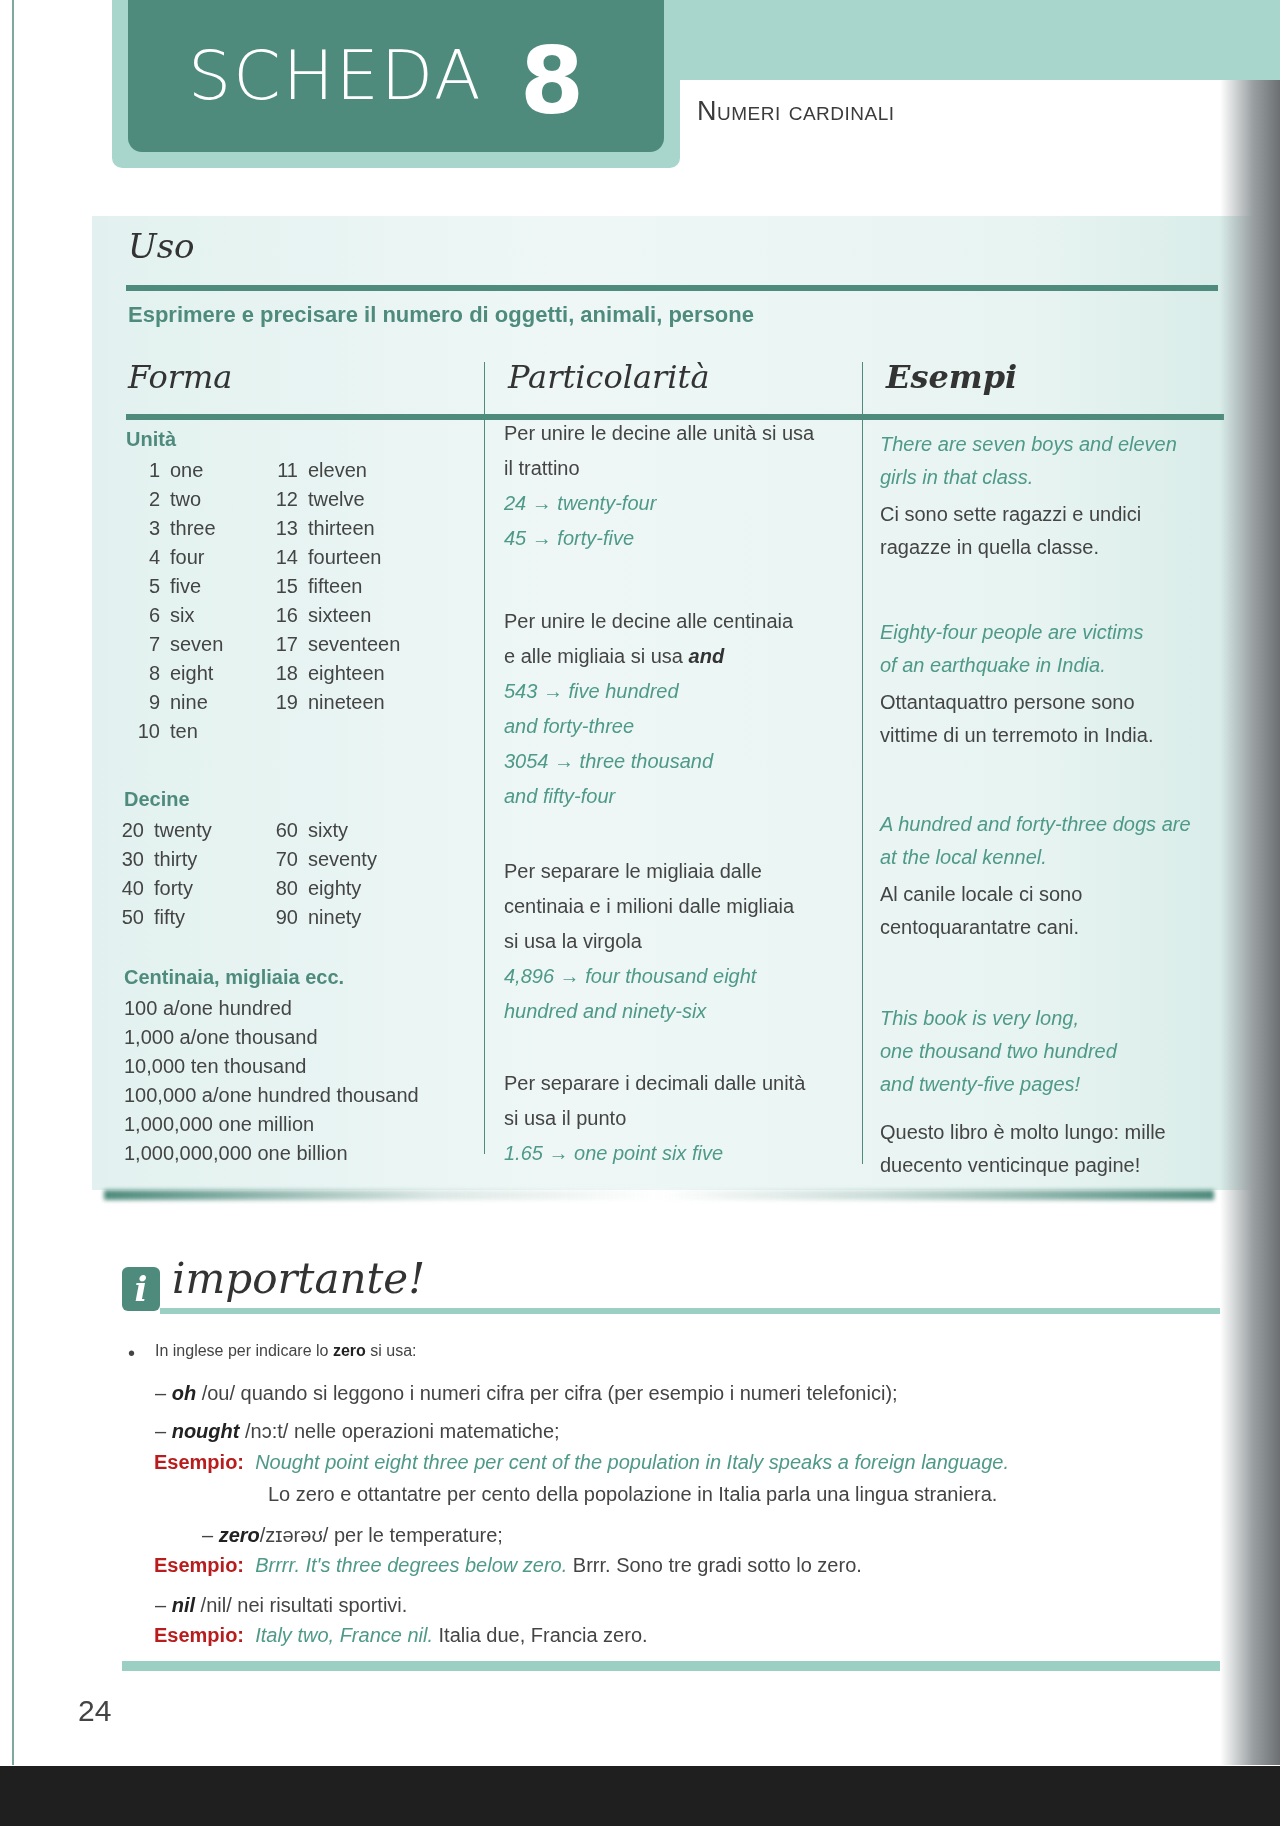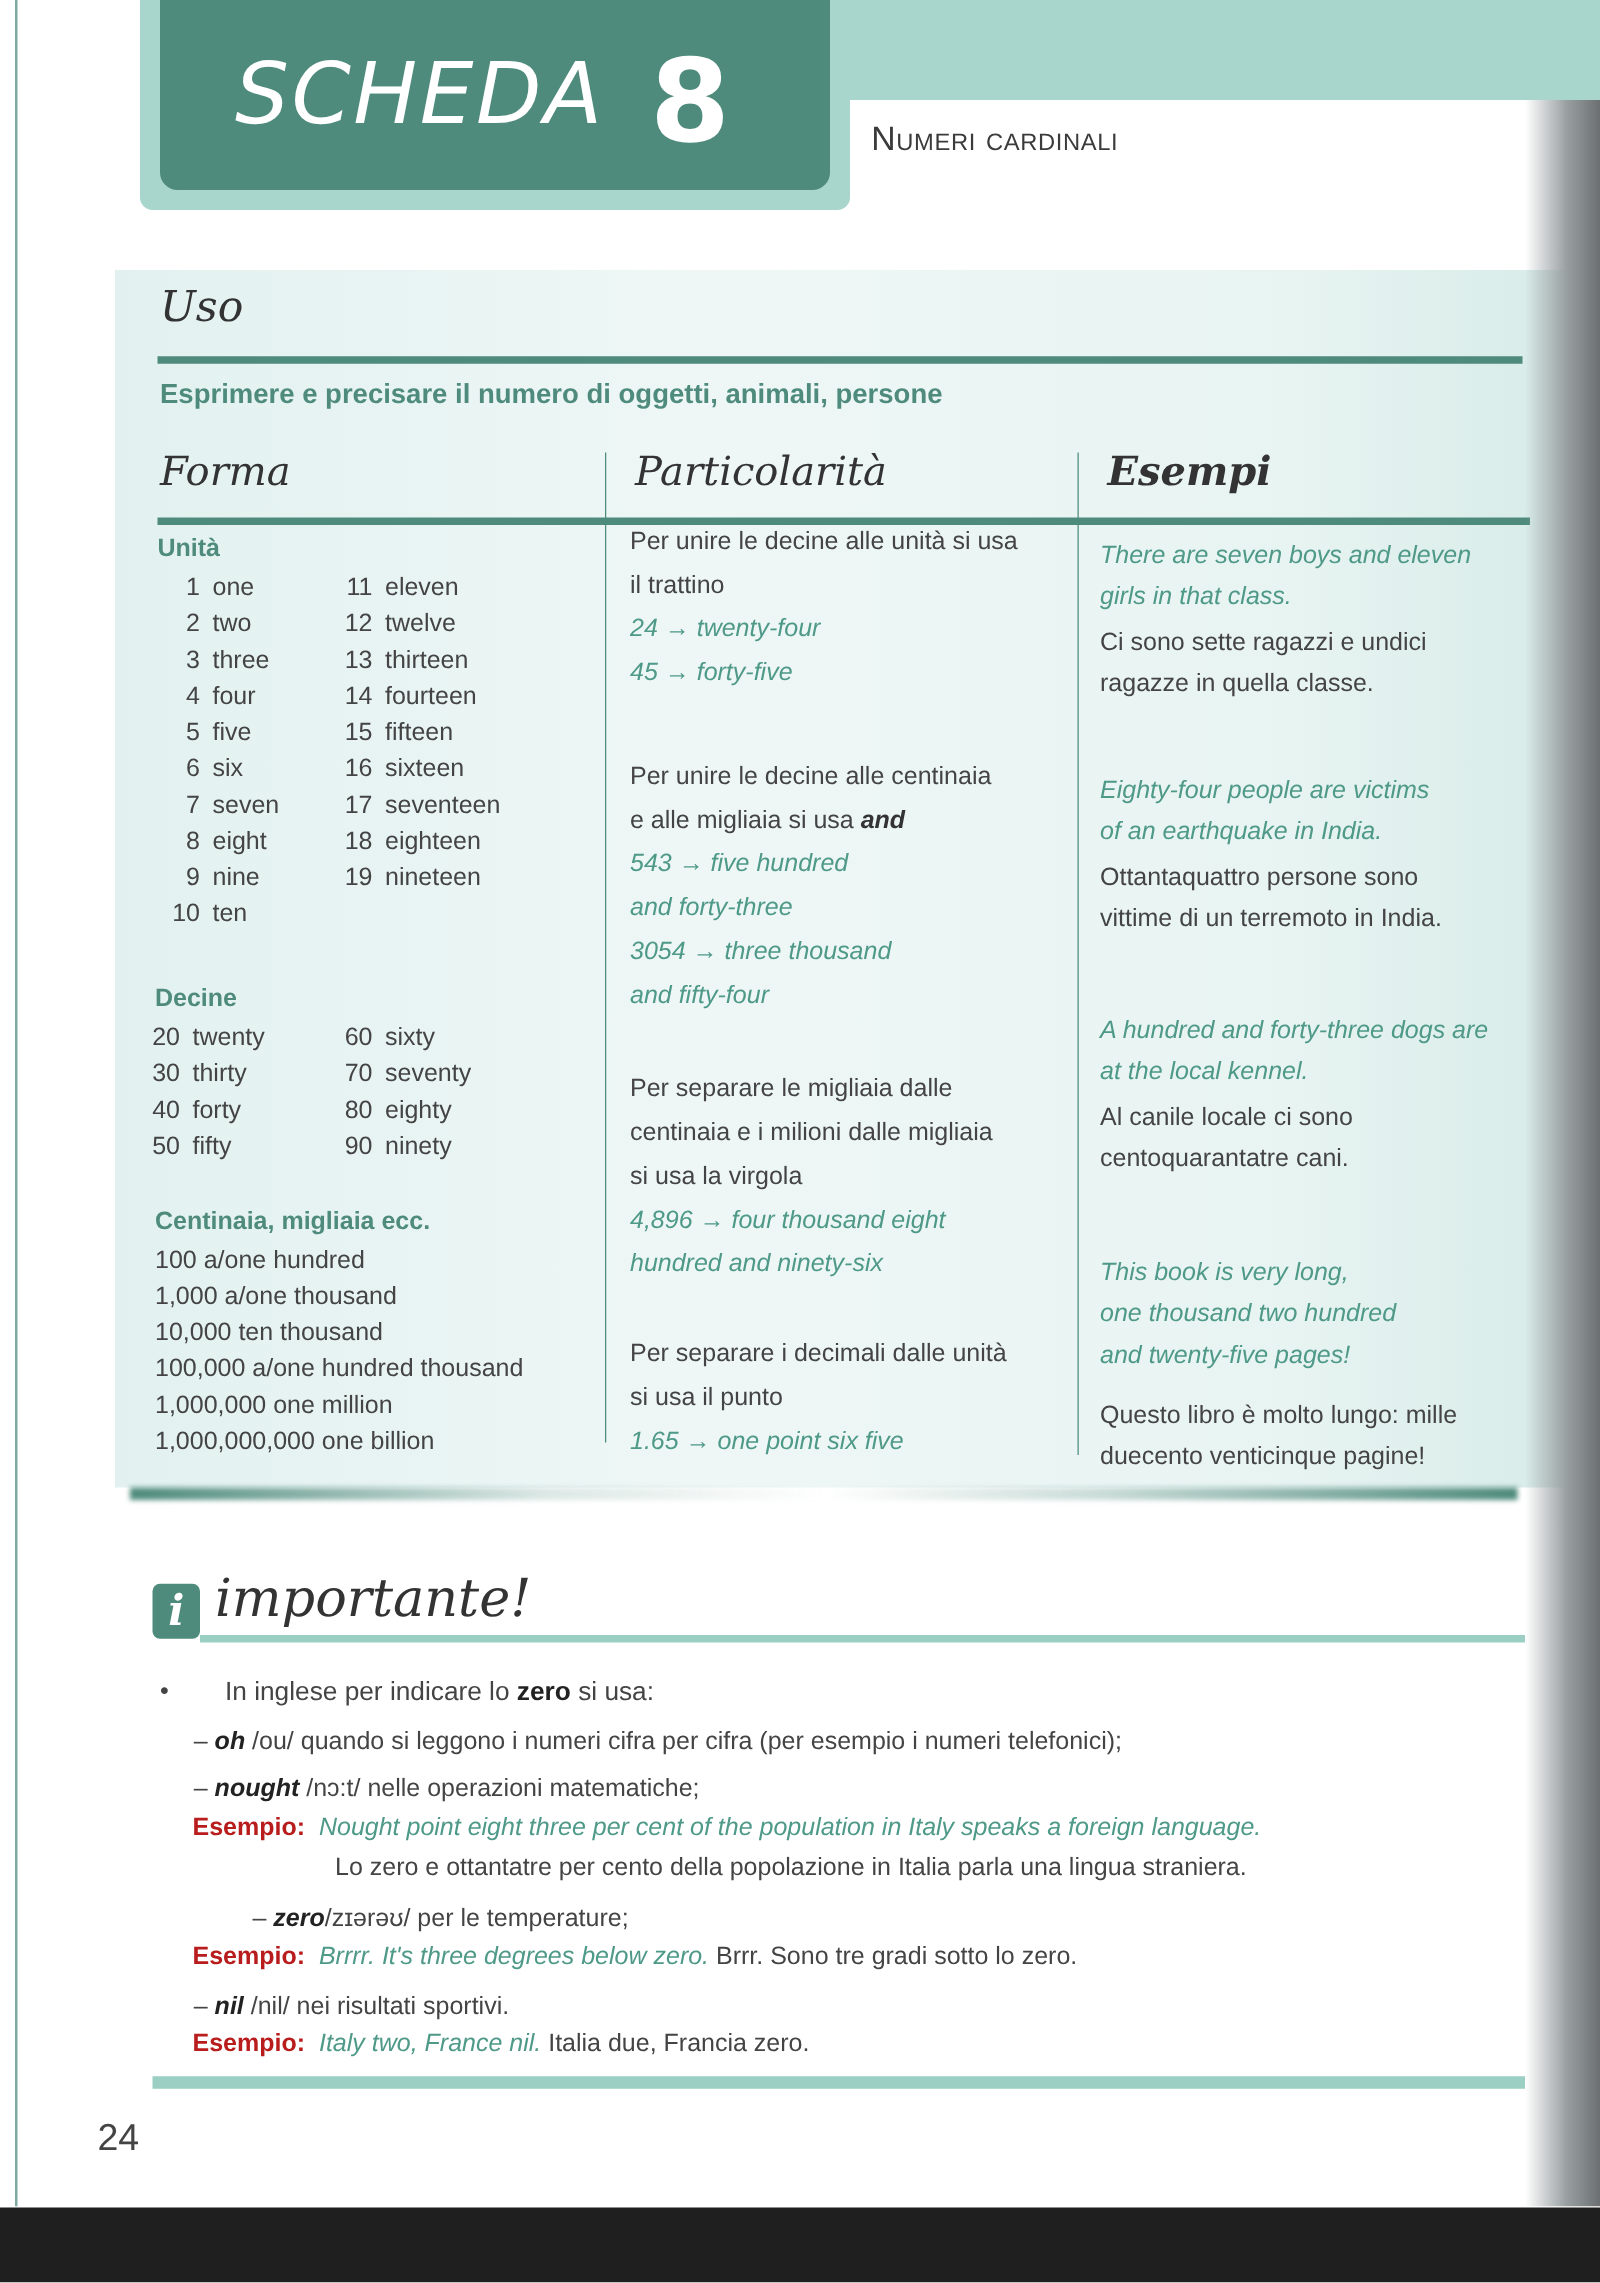--- a/index.html
+++ b/index.html
@@ -10,21 +10,21 @@
     font-family: "Liberation Sans", sans-serif;
     color: #3a3a3a;
   }
   .left-edge { position: absolute; left: 12px; top: 0; width: 2px; height: 1765px; background: #7fa9a0; }
   .top-band { position: absolute; left: 112px; top: 0; width: 1168px; height: 80px; background: #a9d6cc; }
   .title-card-bg { position: absolute; left: 112px; top: 0; width: 568px; height: 168px; background: #a9d6cc; border-radius: 0 0 10px 10px; }
   .title-card { position: absolute; left: 128px; top: 0; width: 536px; height: 152px; background: #4e8b7c; border-radius: 0 0 14px 14px; }
   .title-card .scheda {
     position: absolute; left: 60px; top: 36px;
     font-family: "DejaVu Sans", sans-serif; font-weight: 300;
-    font-size: 68px; color: #ffffff; letter-spacing: 2px; font-style: italic;
+    font-size: 68px; color: #ffffff; letter-spacing: 2px; 
   }
   .title-card .num {
     position: absolute; left: 392px; top: 28px;
     font-family: "DejaVu Sans", sans-serif; font-weight: 700; font-size: 92px; color: #ffffff;
   }
   .subtitle-box { position: absolute; left: 680px; top: 80px; width: 600px; height: 70px; background: #fff; }
   .subtitle {
     position: absolute; left: 697px; top: 96px;
     font-size: 27px; color: #3b3b3b; font-variant: small-caps; letter-spacing: 0.5px;
   }
@@ -303,21 +303,21 @@
   <div class="it">duecento venticinque pagine!</div>
 </div>
 
 <div class="panel-shadow-line"></div>
 
 <div class="info-icon">i</div>
 <div class="importante">importante!</div>
 <div class="imp-rule"></div>
 
 <div class="imp-line" style="left:128px;top:1342px;font-size:20px;color:#444;">•</div>
-<div class="imp-line" style="left:155px;top:1342px;font-size:21px;color:#444;margin-left:25px;">
+<div class="imp-line" style="left:155px;top:1342px;font-size:16px;color:#444;">
   <span>In inglese per indicare lo</span> <span class="zb">zero</span> <span>si usa:</span>
 </div>
 
 <div class="imp-line" style="left:155px;top:1382px;font-size:20px;color:#444;">
   – <b>oh</b> <span>/ou/</span> <span>quando si leggono i numeri cifra per cifra (per esempio i numeri telefonici);</span>
 </div>
 
 <div class="imp-line" style="left:155px;top:1420px;font-size:20px;color:#444;">
   – <b>nought</b> <span>/nɔ:t/</span> <span>nelle operazioni matematiche;</span>
 </div>

